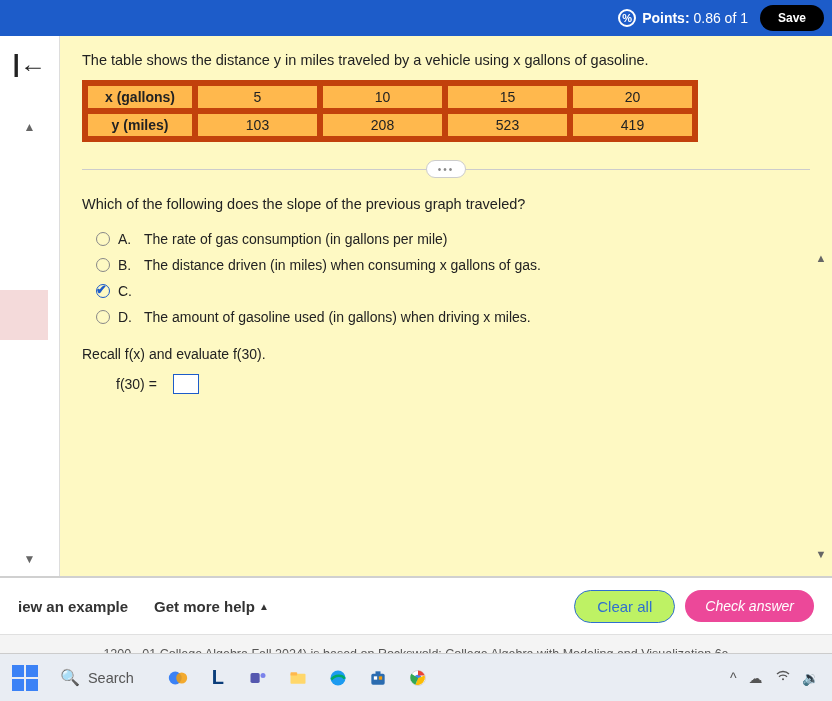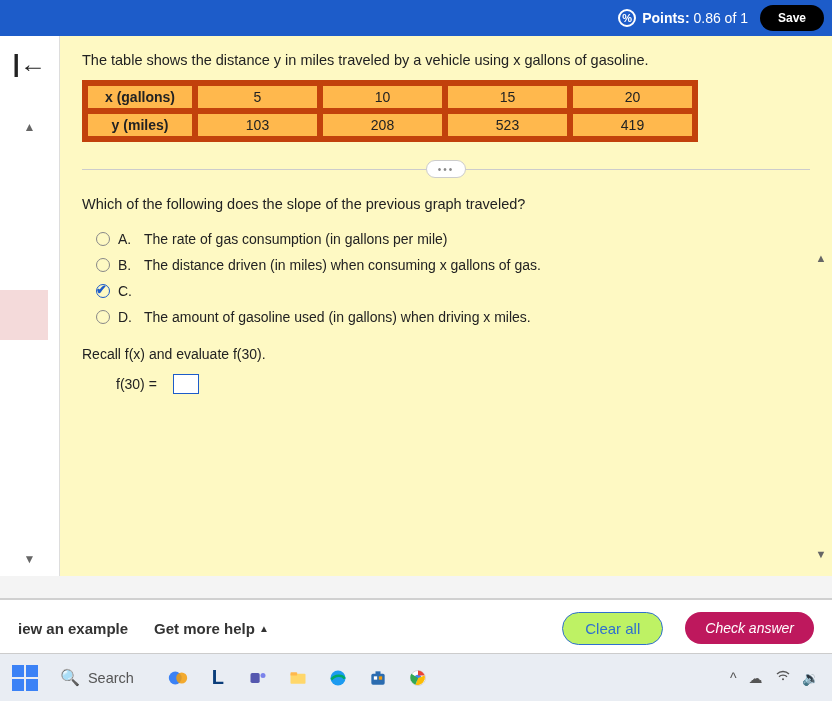--- a/index.html
+++ b/index.html
@@ -174,33 +174,32 @@
     position: absolute;
     right: 2px; top: 210px; bottom: 10px;
   }
   .right-scroll .arr { font-size: 11px; color: #666; cursor: pointer; }
   .footer-actions {
     height: 58px;
     background: #fff;
     border-top: 2px solid #d0d0d0;
     display: flex; align-items: center;
     padding: 0 18px;
-    gap: 22px;
+    gap: 10px;
     font-size: 15px;
-    margin-top: 22px;
   }
   .footer-left { display: flex; gap: 26px; flex: 1; color: #333; }
   .help-link { font-weight: bold; cursor: pointer; display: flex; align-items: center; gap: 4px;}
   .clear-btn {
     border: 1.5px solid #2f6fd0; color: #2f6fd0;
     background: #bef264; border-radius: 20px;
     padding: 7px 22px; font-size: 15px; cursor: pointer;
   }
   .check-btn {
-    border: none; background: #be185d; color: #fff;
+    border: none; background: #ec4899; color: #fff;
     border-radius: 20px; padding: 8px 20px;
     font-size: 14px; font-style: italic; cursor: pointer;
   }
   .course-footer {
     font-size: 12.5px; color: #555;
     padding: 12px 4px 0 4px;
     background: #f4f4f4;
     border-top: 1px solid #e0e0e0;
     text-align: center;
   }

